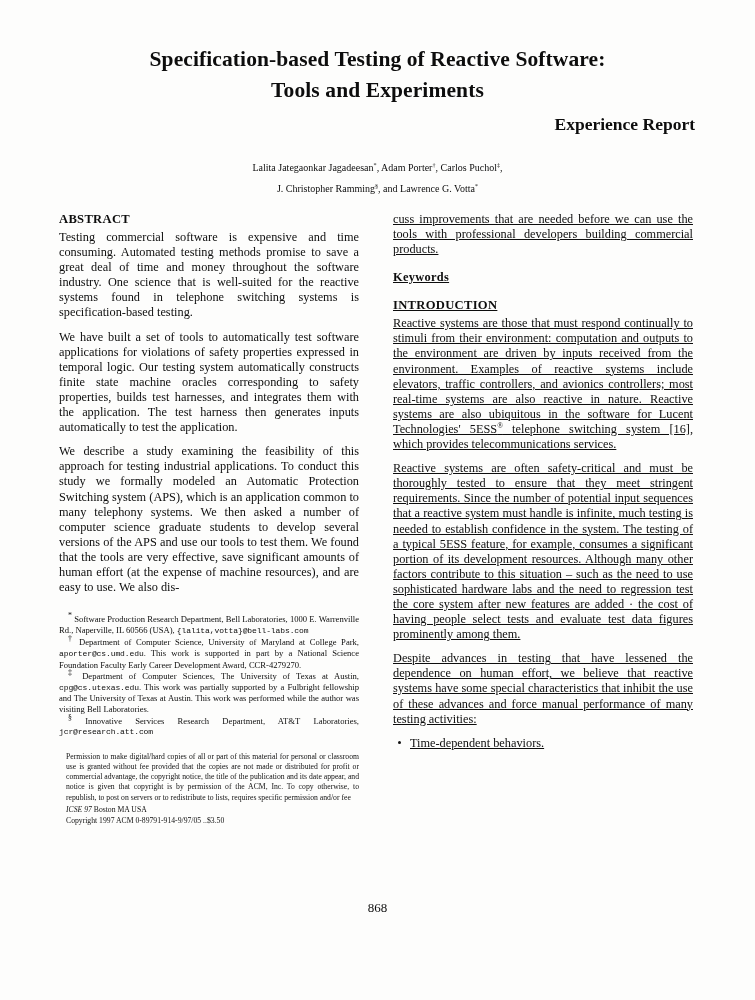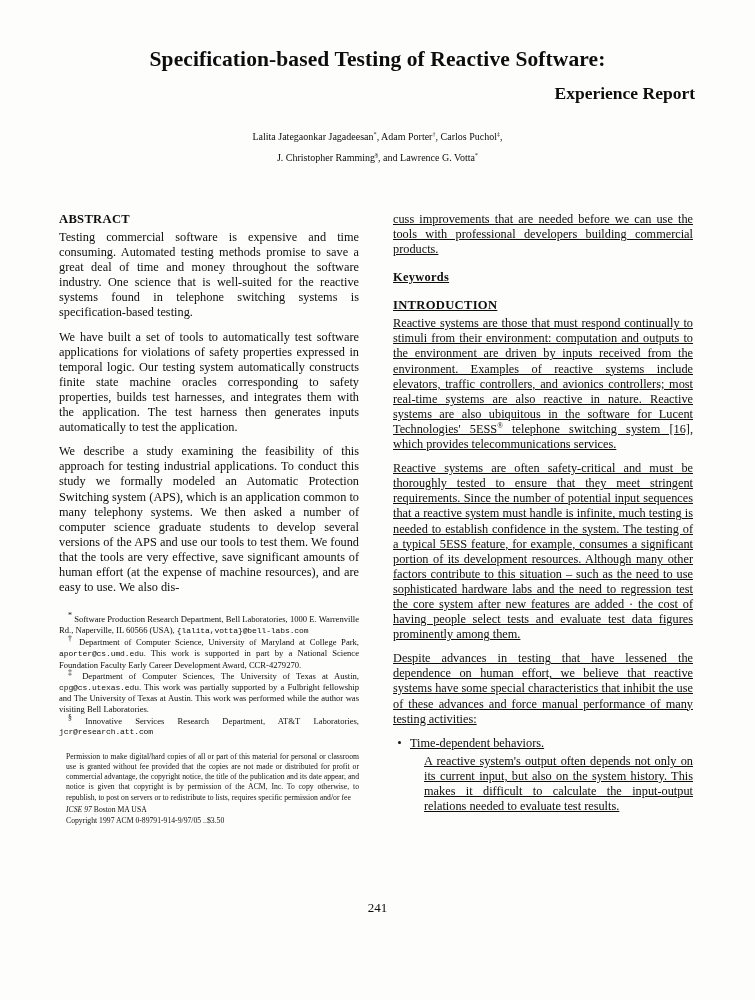--- a/index.html
+++ b/index.html
@@ -177,20 +177,21 @@
     font-size: 13px;
   }
 </style>
 </head>
 <body>
 
 <div class="page">
 
   <div class="title-block">
     <div class="title-line">Specification-based Testing of Reactive Software:</div>
+    <div class="title-line">Tools and Experiments</div>
     <div class="subtitle">Experience Report</div>
 
     <div class="authors">
       <span class="ln"><span>Lalita Jategaonkar Jagadeesan</span><sup>*</sup><span>, Adam Porter</span><sup>†</sup><span>, Carlos Puchol</span><sup>‡</sup><span>,</span></span>
       <span class="ln"><span>J. Christopher Ramming</span><sup>§</sup><span>,  and  Lawrence G. Votta</span><sup>*</sup></span>
     </div>
   </div>
 
   <div class="columns">
 
@@ -229,22 +230,21 @@
 
       <p class="body"><span>Reactive systems are those that must respond continually to stimuli from their environment: computation and outputs to the environment are driven by inputs received from the environment. Examples of reactive systems include elevators, traffic controllers, and avionics controllers; most real-time systems are also reactive in nature. Reactive systems are also ubiquitous in the software for Lucent Technologies' 5ESS</span><sup>®</sup><span> telephone switching system [16], which provides telecommunications services.</span></p>
 
       <p class="body">Reactive systems are often safety-critical and must be thoroughly tested to ensure that they meet stringent requirements. Since the number of potential input sequences that a reactive system must handle is infinite, much testing is needed to establish confidence in the system. The testing of a typical 5ESS feature, for example, consumes a significant portion of its development resources. Although many other factors contribute to this situation – such as the need to use sophisticated hardware labs and the need to regression test the core system after new features are added · the cost of having people select tests and evaluate test data figures prominently among them.</p>
       <p class="body">Despite advances in testing that have lessened the dependence on human effort, we believe that reactive systems have some special characteristics that inhibit the use of these advances and force manual performance of many testing activities:</p>
 
       <ul class="bullets">
         <li>
           <span class="dot"></span>
           <span class="item-title">Time-dependent behaviors.</span>
-          <p class="sub">A reactive system's output often depends not only on its current input, but also on the system history. This makes it difficult to calculate the input-output relations needed to evaluate test results.</p>
         </li>
       </ul>
 
     </div>
   </div>
 
-  <div class="page-number">241</div>
+  <div class="page-number">868</div>
 
 </div>
 
 </body></html>

